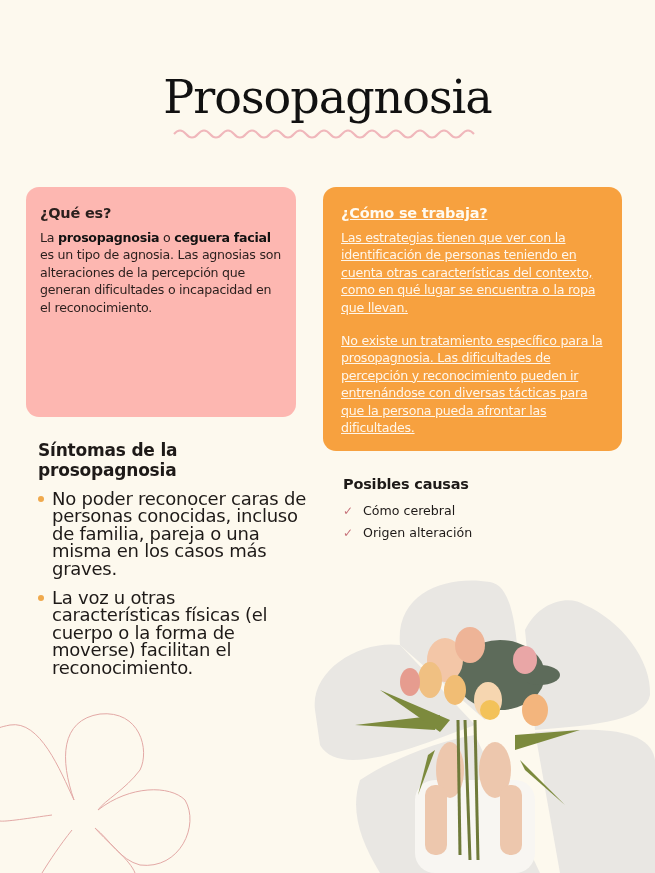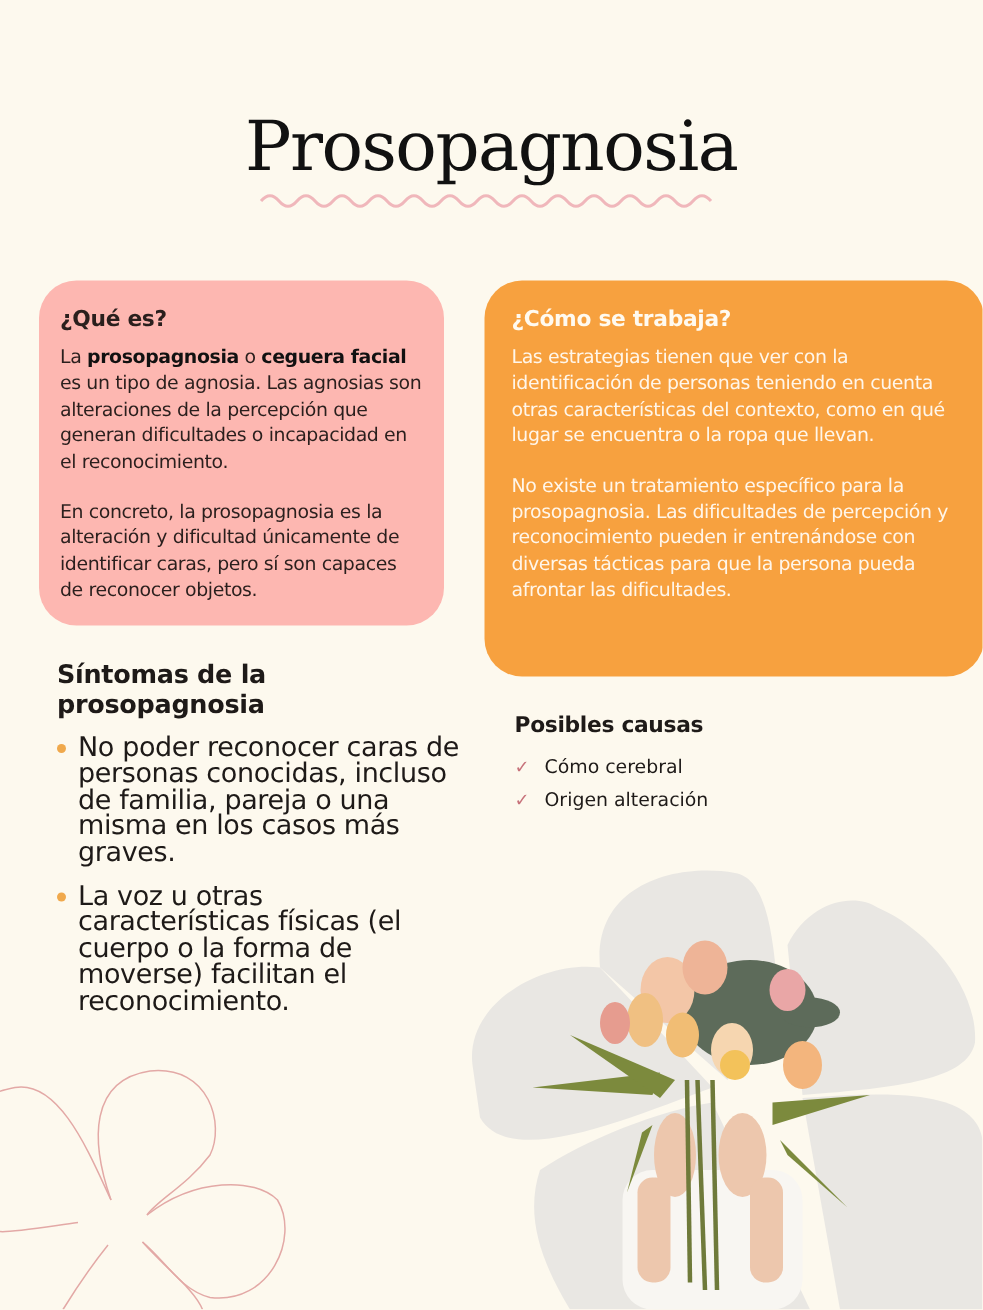--- a/index.html
+++ b/index.html
@@ -1,26 +1,26 @@
 <!DOCTYPE html>
 <html><head>
 <meta charset="utf-8">
 <style>
   * { box-sizing: border-box; margin: 0; padding: 0; }
   html, body { width: 655px; height: 873px; overflow: hidden; }
   body { background: #fdf9ee; font-family: "DejaVu Sans", sans-serif; color: #1e1a18; position: relative; }
   .title { position: absolute; left: 0; width: 655px; top: 70px; text-align: center;
            font-family: "DejaVu Serif", serif; font-size: 46px; letter-spacing: -1px; color: #111; font-weight: normal; }
   .wave { position: absolute; left: 172px; top: 125px; }
-  .card { position: absolute; border-radius: 25px; padding: 18px 14px 0 14px; }
+  .card { position: absolute; border-radius: 13px; padding: 18px 14px 0 14px; }
   .card h2 { font-size: 14.5px; font-weight: bold; margin-bottom: 8px; letter-spacing: -0.2px; }
   .card p { font-size: 12.6px; line-height: 17.4px; letter-spacing: -0.25px; }
   .card p + p { margin-top: 16px; }
   .pink { left: 26px; top: 187px; width: 270px; height: 230px; background: #fdb7b1; color: #2a1f1d; }
-  .orange { left: 323px; top: 187px; width: 333px; height: 264px; background: #f7a13f; color: #fff6ea; padding-left: 18px; }
+  .orange { left: 323px; top: 187px; width: 299px; height: 264px; background: #f7a13f; color: #fff6ea; padding-left: 18px; text-decoration: underline; }
   .orange h2 { color: #fffaf0; }
   b { font-weight: bold; color: #111; }
   .sym { position: absolute; left: 38px; top: 440px; width: 270px; }
   .sym h3 { font-size: 17px; font-weight: bold; margin-bottom: 10px; letter-spacing: -0.2px; }
   .sym ul { list-style: none; }
   .sym li { position: relative; padding-left: 14px; font-size: 18px; line-height: 17.4px; letter-spacing: -0.25px; margin-bottom: 12px; }
   .dot { position: absolute; left: 0; top: 6px; width: 6px; height: 6px; border-radius: 50%; background: #f0a94c; }
   .causes { position: absolute; left: 343px; top: 476px; width: 250px; }
   .causes h3 { font-size: 14.5px; font-weight: bold; margin-bottom: 8px; letter-spacing: -0.2px; }
   .causes li { list-style: none; font-size: 12.6px; line-height: 22px; display: flex; align-items: center; }
@@ -33,21 +33,20 @@
 
 <h1 class="title">Prosopagnosia</h1>
 
 <svg class="wave" width="312" height="14" viewBox="0 0 312 14">
   <path d="M2 9 q6 -7 12 0 t12 0 t12 0 t12 0 t12 0 t12 0 t12 0 t12 0 t12 0 t12 0 t12 0 t12 0 t12 0 t12 0 t12 0 t12 0 t12 0 t12 0 t12 0 t12 0 t12 0 t12 0 t12 0 t12 0 t12 0" fill="none" stroke="#f0b7bb" stroke-width="2"></path>
 </svg>
 
 <section class="card pink">
   <h2>¿Qué es?</h2>
   <p><span>La </span><b>prosopagnosia</b><span> o </span><b>ceguera facial</b><span> es un tipo de agnosia. Las agnosias son alteraciones de la percepción que generan dificultades o incapacidad en el reconocimiento.</span></p>
-  <p>En concreto, la prosopagnosia es la alteración y dificultad únicamente de identificar caras, pero sí son capaces de reconocer objetos.</p>
 </section>
 
 <section class="card orange">
   <h2>¿Cómo se trabaja?</h2>
   <p>Las estrategias tienen que ver con la identificación de personas teniendo en cuenta otras características del contexto, como en qué lugar se encuentra o la ropa que llevan.</p>
   <p>No existe un tratamiento específico para la prosopagnosia. Las dificultades de percepción y reconocimiento pueden ir entrenándose con diversas tácticas para que la persona pueda afrontar las dificultades.</p>
 </section>
 
 <section class="sym">
   <h3>Síntomas de la prosopagnosia</h3>

